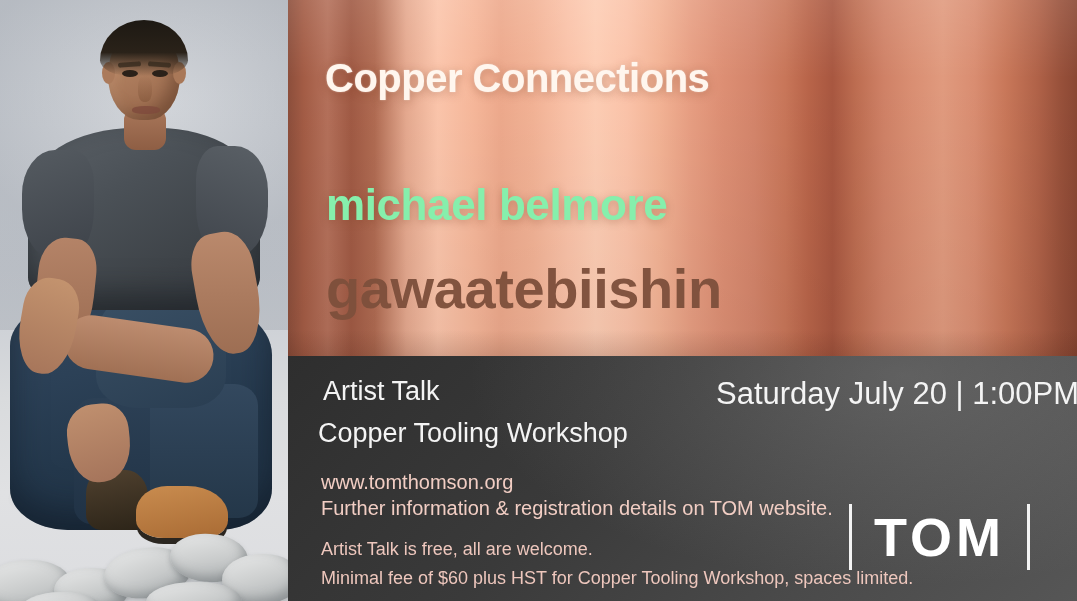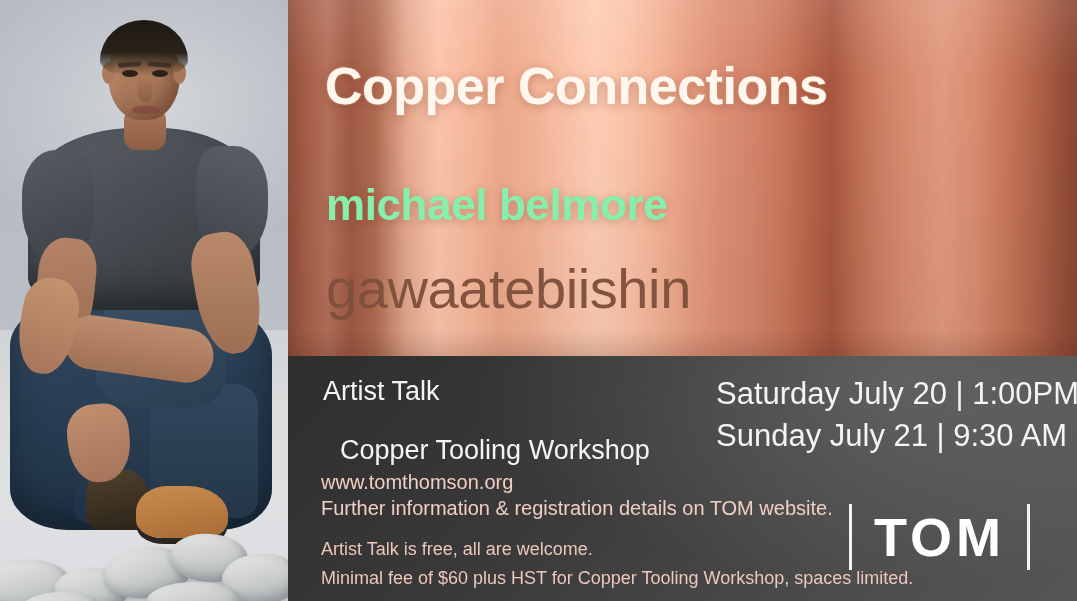--- a/index.html
+++ b/index.html
@@ -212,42 +212,42 @@
   }
   .copper-sheen {
     position: absolute; left: 0; right: 0; top: 0; bottom: 0;
     background: linear-gradient(180deg, rgba(255,255,255,.10) 0%, rgba(255,255,255,0) 22%, rgba(0,0,0,.05) 100%);
     pointer-events: none;
   }
 
   .title {
     position: absolute;
     left: 325px; top: 56px;
-    font-size: 52px;
+    font-size: 40px;
     font-weight: bold;
     letter-spacing: -0.5px;
     color: #fff6ee;
     white-space: nowrap;
     text-shadow: 0 2px 10px rgba(120,55,30,.38), 0 0 2px rgba(255,240,230,.65);
   }
   .artist-name {
     position: absolute;
     left: 326px; top: 180px;
     font-size: 44px;
     font-weight: bold;
     letter-spacing: -0.4px;
     color: #86efac;
     white-space: nowrap;
     text-shadow: 0 2px 9px rgba(120,55,30,.34);
   }
   .artist-sub {
     position: absolute;
     left: 326px; top: 256px;
     font-size: 56px;
-    font-weight: normal;
+    font-weight: bold;
     letter-spacing: -0.4px;
     color: #7e503c;
     white-space: nowrap;
     opacity: .96;
   }
 
   
   .darkpanel {
     position: absolute;
     left: 288px; top: 356px;
@@ -255,21 +255,21 @@
     background:
       radial-gradient(ellipse 620px 300px at 78% 8%, rgba(150,150,150,.34), rgba(150,150,150,0) 70%),
       linear-gradient(135deg, #2e2e2e 0%, #3a3a3a 40%, #4a4a4a 72%, #565656 100%);
   }
 
   .ev-row { position: absolute; white-space: nowrap; color: #f4f4f4; }
   .ev-label { font-size: 27px; }
   .ev-date  { font-size: 31px; }
   .ev1-label { left: 35px; top: 20px; }
   .ev1-date  { left: 428px; top: 20px; }
-  .ev2-label { left: 52px; top: 62px; margin-top: 17px; }
+  .ev2-label { left: 30px; top: 62px; }
   .ev2-date  { left: 428px; top: 62px; }
 
   .info {
     position: absolute;
     left: 33px; top: 114px;
     font-size: 20px;
     line-height: 1.28;
     color: #f2cec4;
     white-space: nowrap;
   }
@@ -360,21 +360,20 @@
   <div class="artist-name">michael belmore</div>
 
   <div class="artist-sub">gawaatebiishin</div>
 
   <div class="darkpanel">
 
     <div class="ev-row ev-label ev1-label">Artist Talk</div>
     <div class="ev-row ev-date ev1-date">Saturday July 20 | 1:00PM</div>
 
     <div class="ev-row ev-label ev2-label">Copper Tooling Workshop</div>
-    <div class="ev-row ev-date ev2-date">Sunday July 21 | 9:30 AM</div>
 
     <div class="info">
       <div>www.tomthomson.org</div>
       <div>Further information &amp; registration details on TOM website.</div>
     </div>
 
     <div class="fineprint">
       <div>Artist Talk is free, all are welcome.</div>
       <div>Minimal fee of $60 plus HST for Copper Tooling Workshop, spaces limited.</div>
     </div>

